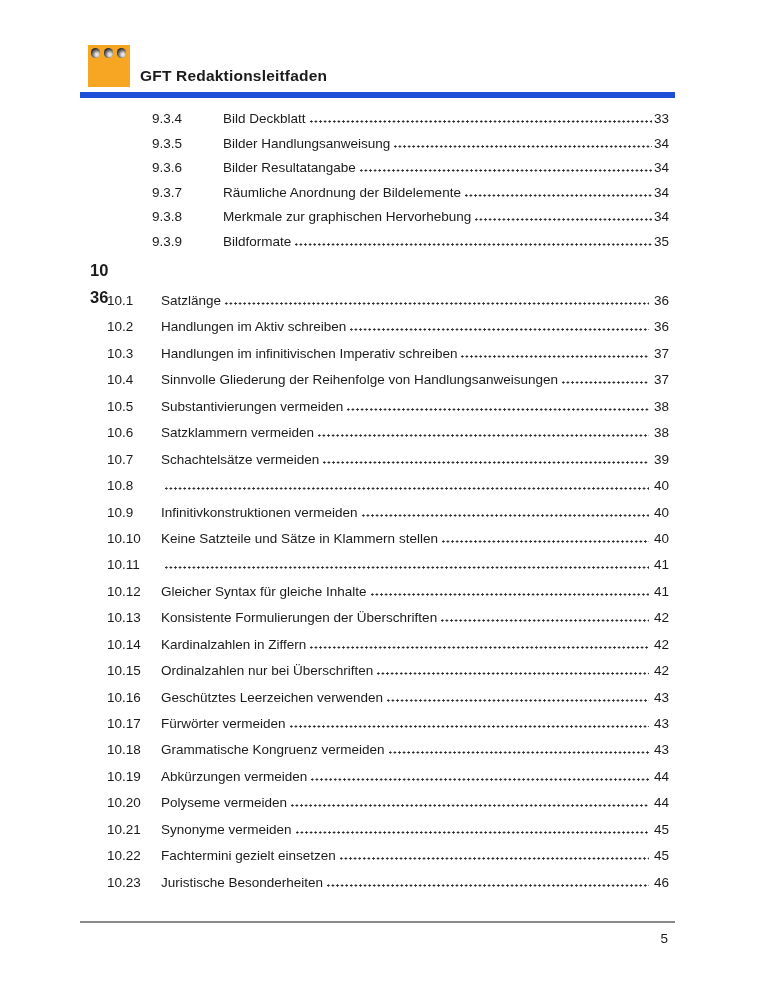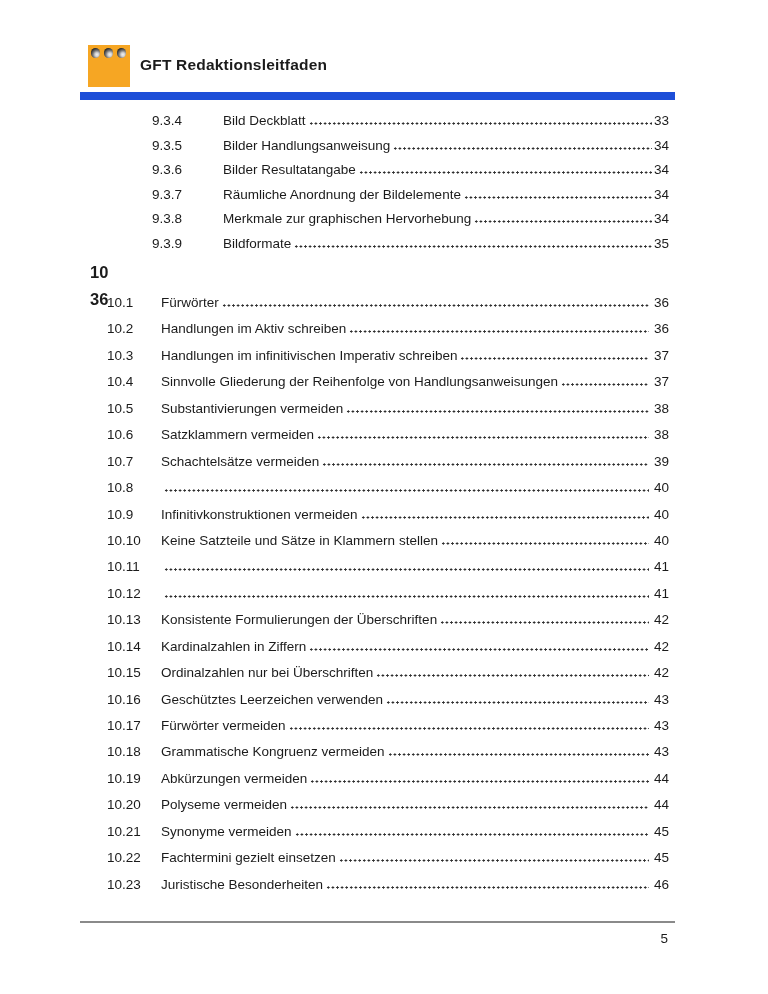--- a/index.html
+++ b/index.html
@@ -12,22 +12,22 @@
     overflow: hidden;
   }
   .page {
     position: absolute;
     left: 80px; right: 93px; top: 0; bottom: 0;
   }
   
   .header {
     padding-top: 45px;
     display: flex;
-    align-items: center;
-    border-bottom: 8px solid #1d4ed8;
+    align-items: flex-end;
+    border-bottom: 6px solid #1d4ed8;
     padding-bottom: 5px;
   }
   .logo {
     width: 42px; height: 42px;
     background: #F6A623;
     margin-left: 8px;
     flex: 0 0 auto;
   }
   .logo-dots {
     display: flex;
@@ -157,21 +157,21 @@
     <span class="toc-page">35</span>
   </div>
       <div class="toc-row chapter">
     <span class="toc-num">10</span>
     <span class="toc-title">Regeln zur Textproduktion</span>
     <span class="toc-dots"></span>
     <span class="toc-page">36</span>
   </div>
       <div class="toc-row level-2">
     <span class="toc-num">10.1</span>
-    <span class="toc-title">Fürwörter</span>
+    <span class="toc-title">Satzlänge</span>
     <span class="toc-dots"></span>
     <span class="toc-page">36</span>
   </div>
       <div class="toc-row level-2">
     <span class="toc-num">10.2</span>
     <span class="toc-title">Handlungen im Aktiv schreiben</span>
     <span class="toc-dots"></span>
     <span class="toc-page">36</span>
   </div>
       <div class="toc-row level-2">
@@ -221,20 +221,21 @@
     <span class="toc-dots"></span>
     <span class="toc-page">40</span>
   </div>
       <div class="toc-row level-2">
     <span class="toc-num">10.11</span>
     <span class="toc-dots"></span>
     <span class="toc-page">41</span>
   </div>
       <div class="toc-row level-2">
     <span class="toc-num">10.12</span>
+    <span class="toc-title">Gleicher Syntax für gleiche Inhalte</span>
     <span class="toc-dots"></span>
     <span class="toc-page">41</span>
   </div>
       <div class="toc-row level-2">
     <span class="toc-num">10.13</span>
     <span class="toc-title">Konsistente Formulierungen der Überschriften</span>
     <span class="toc-dots"></span>
     <span class="toc-page">42</span>
   </div>
       <div class="toc-row level-2">

